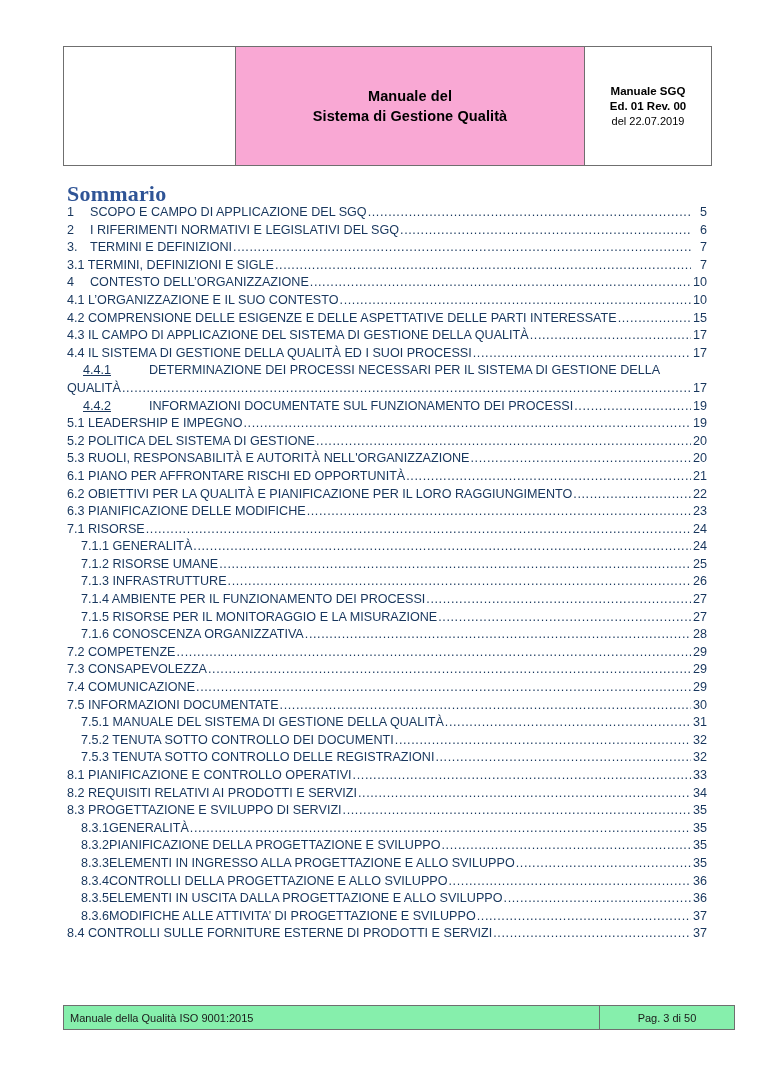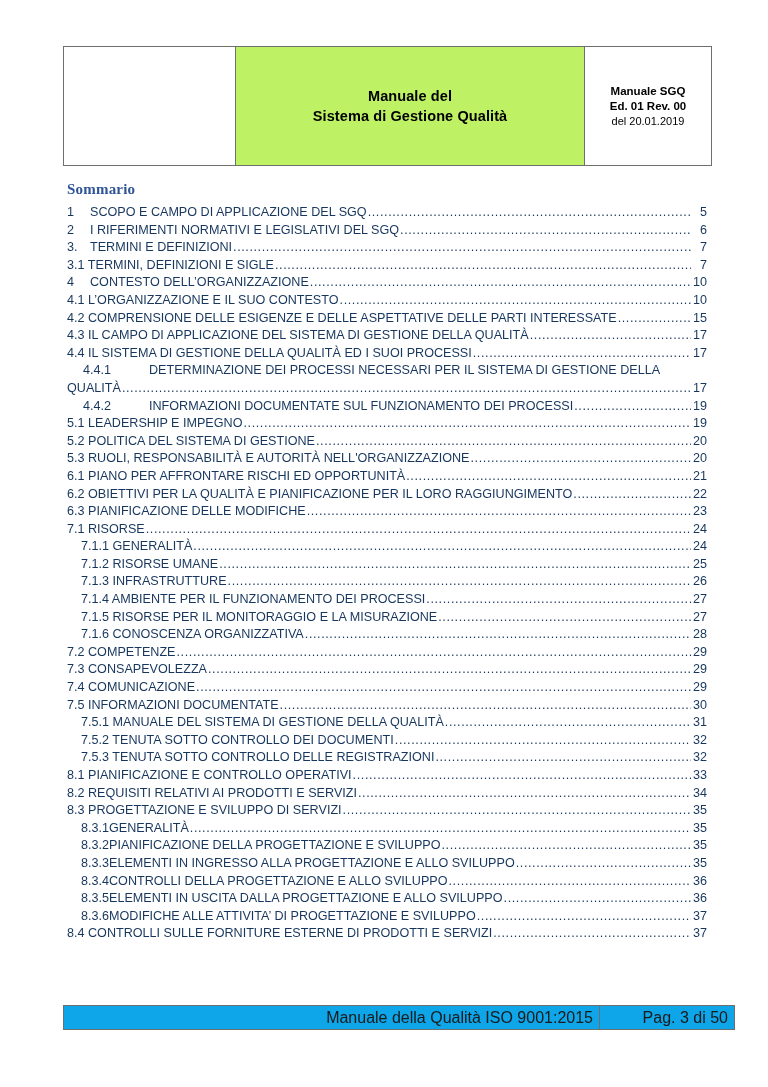--- a/index.html
+++ b/index.html
@@ -39,21 +39,21 @@
     border: 1px solid #6f6f6f;
     vertical-align: middle;
     padding: 0;
   }
   .hdr-logo-cell {
     width: 171px;
     background: #ffffff;
   }
   .hdr-title-cell {
     width: 348px;
-    background: #bef264;
+    background: #f9a8d4;
     text-align: center;
   }
   .hdr-meta-cell {
     width: 126px;
     background: #ffffff;
     text-align: center;
   }
   .hdr-title-line {
     font-size: 14.5px;
     font-weight: bold;
@@ -85,21 +85,21 @@
     width: 100%;
     height: 100%;
   }
 
   
   .toc-heading {
     position: absolute;
     left: 67px;
     top: 181px;
     font-family: "Liberation Serif", serif;
-    font-size: 15px;
+    font-size: 22px;
     font-weight: bold;
     color: #2f5496;
     letter-spacing: 0.2px;
   }
 
   
   .toc {
     position: absolute;
     left: 67px;
     top: 204px;
@@ -133,20 +133,21 @@
   }
   
   .lvl-1 { padding-left: 0px; }
   .lvl-2 { padding-left: 16px; }
   .lvl-3 { padding-left: 14px; }
 
   
   .num-tab {
     display: inline-block;
     min-width: 66px;
+    text-decoration: underline;
   }
   .num-sp {
     display: inline-block;
     min-width: 23px;
   }
 
   
   .toc-entry.wrapped {
     padding-left: 0px;
   }
@@ -158,24 +159,23 @@
     top: 1005px;
     width: 645px;
     height: 25px;
     border-collapse: collapse;
     table-layout: fixed;
   }
   .doc-footer td {
     border: 1px solid #6f6f6f;
     padding: 0 6px;
     vertical-align: middle;
-    font-size: 16px;
+    font-size: 11px;
     color: #1a1a1a;
-    background: #0ea5e9;
-    text-align: right;
+    background: #86efac;
   }
   .ftr-left { width: 523px; text-align: left; }
   .ftr-right { width: 122px; text-align: center; }
 </style>
 </head>
 <body>
 
 <div class="page">
 
   <table class="doc-header">
@@ -184,21 +184,21 @@
       <td class="hdr-logo-cell">
         <div class="logo-placeholder"></div>
       </td>
       <td class="hdr-title-cell">
         <div class="hdr-title-line">Manuale del</div>
         <div class="hdr-title-line">Sistema di Gestione Qualità</div>
       </td>
       <td class="hdr-meta-cell">
         <div class="hdr-meta-top">Manuale SGQ</div>
         <div class="hdr-meta-rev">Ed. 01 Rev. 00</div>
-        <div class="hdr-meta-date">del 20.01.2019</div>
+        <div class="hdr-meta-date">del 22.07.2019</div>
       </td>
     </tr>
   </tbody>
     </table>
 
   <div class="toc-heading">Sommario</div>
 
   <div class="toc" id="toc-list">
       <div class="toc-entry lvl-1">
         <span class="toc-label"><span class="num-sp">1</span><span>SCOPO E CAMPO DI APPLICAZIONE DEL SGQ</span></span>

